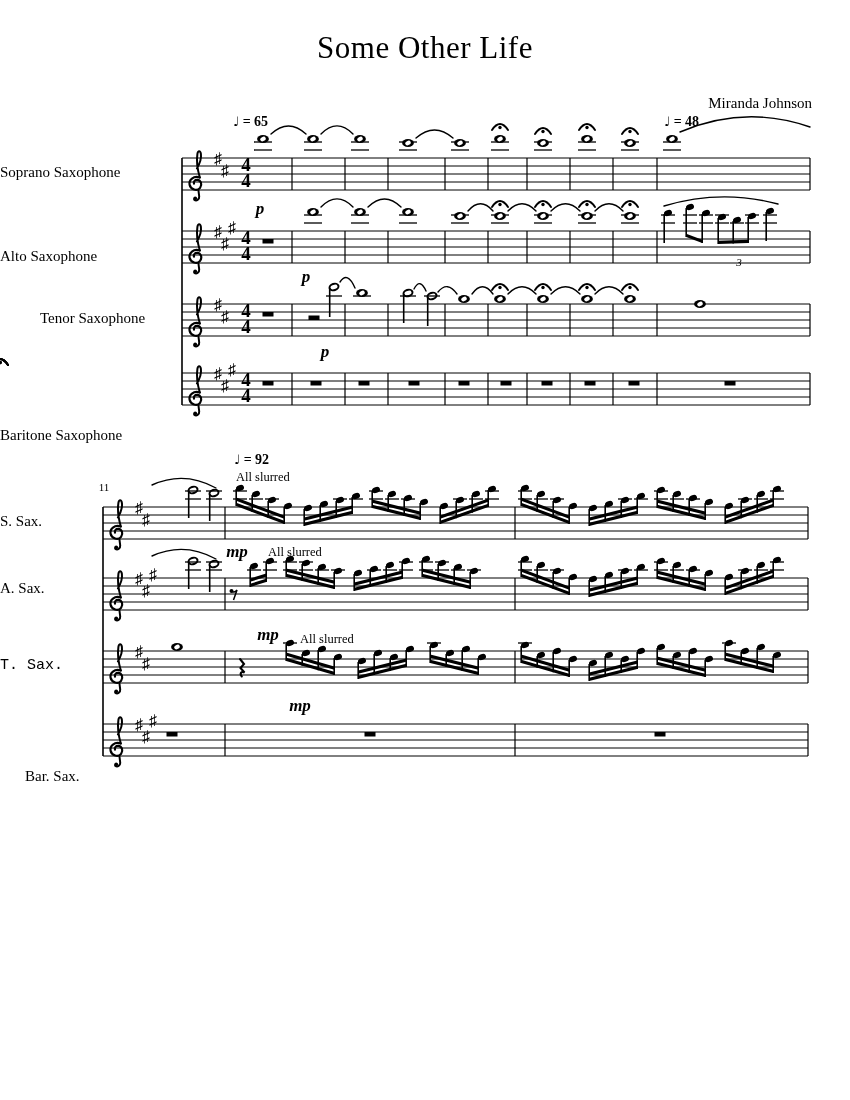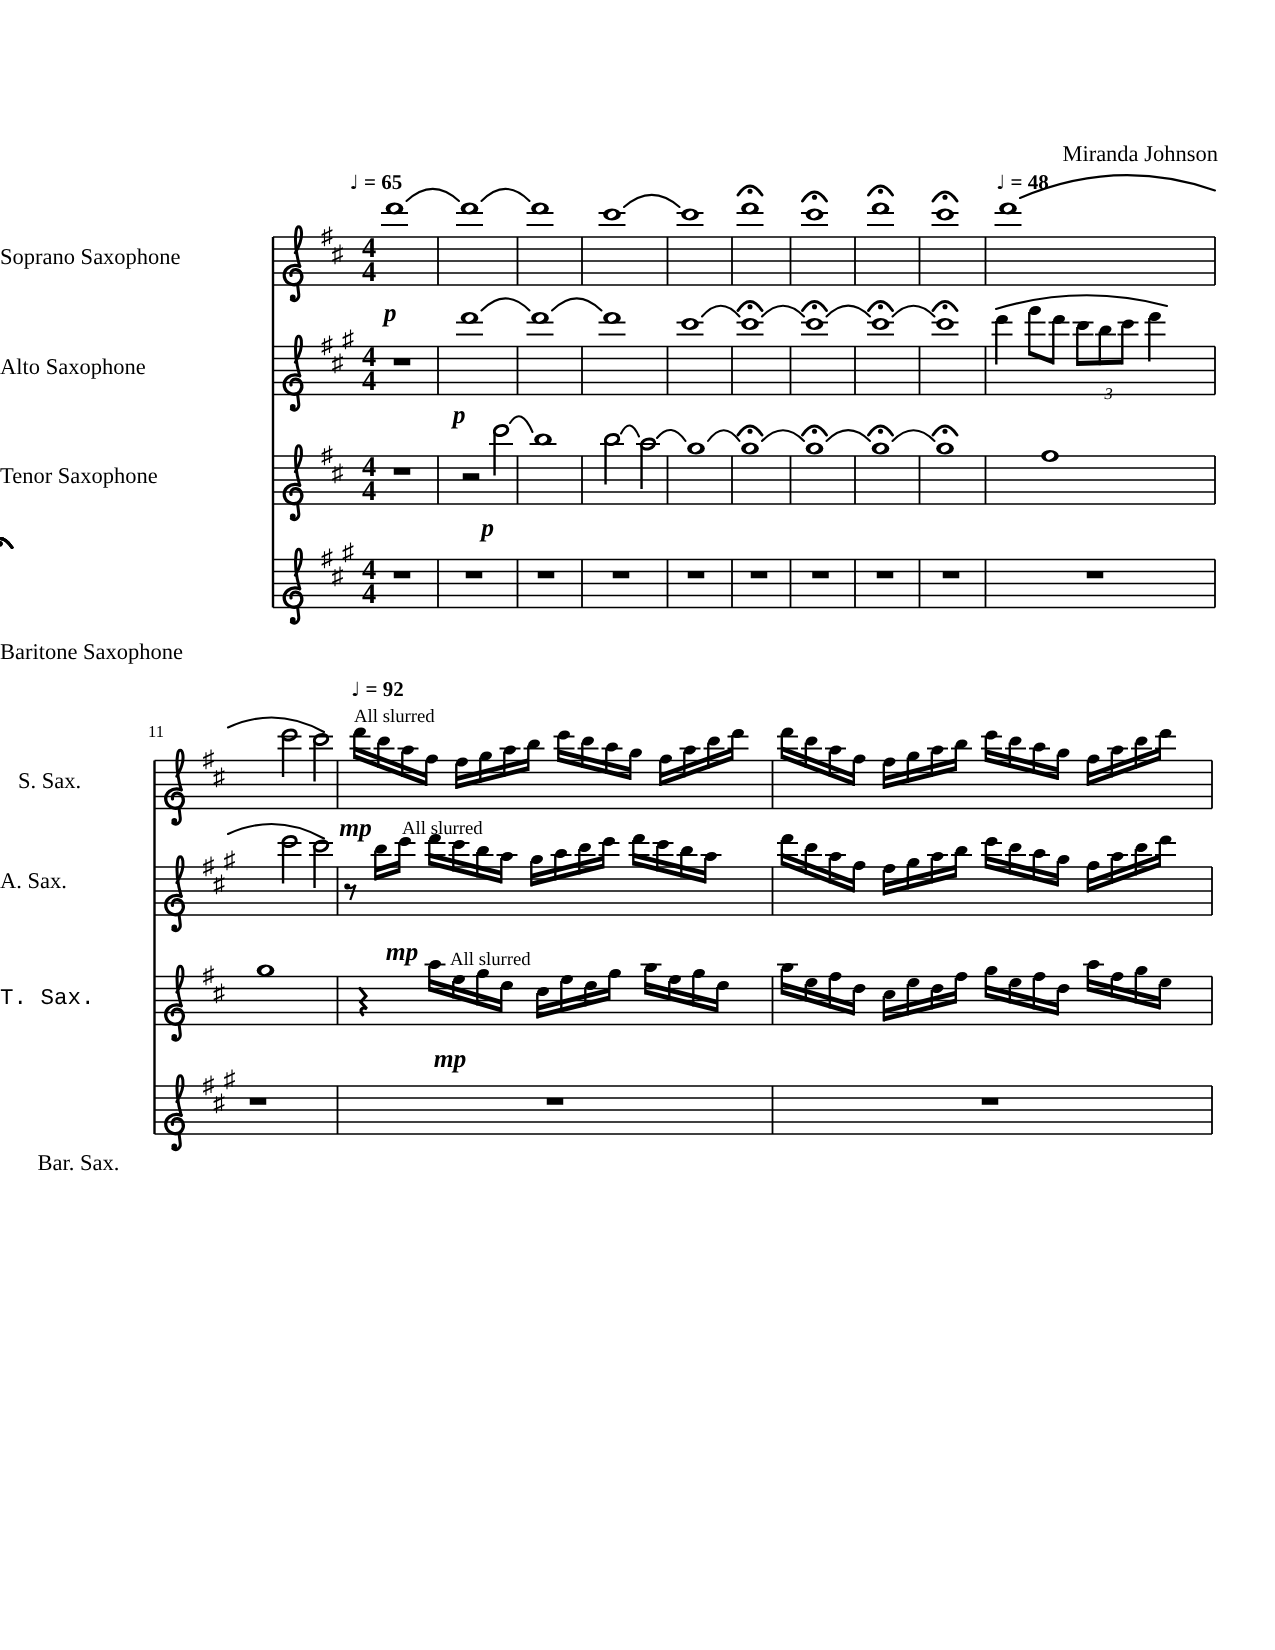--- a/index.html
+++ b/index.html
@@ -9,28 +9,29 @@
          font-size:31px;letter-spacing:.5px;}
   .composer{position:absolute;right:38px;top:95px;font-size:15px;text-align:left;}
   .inst-label{position:absolute;left:0;font-size:15px;text-align:left;white-space:nowrap;}
   svg.score{position:absolute;left:0;top:0;}
   text{font-family:"Liberation Serif", serif;}
 </style>
 </head>
 <body>
 
 <div class="page">
+  <div class="title">Some Other Life</div>
   <div class="composer">Miranda Johnson</div>
 
   <div class="inst-label" style="top:164px;width:176px;">Soprano Saxophone</div>
-  <div class="inst-label" style="top:237px;width:176px;">Alto Saxophone</div>
-  <div class="inst-label" style="top:310px;width:176px;">Tenor Saxophone</div>
+  <div class="inst-label" style="top:248px;width:176px;">Alto Saxophone</div>
+  <div class="inst-label" style="top:310px;width:176px;margin-left:40px;">Tenor Saxophone</div>
   <div class="inst-label" style="top:379px;width:176px;margin-top:48px;">Baritone Saxophone</div>
 
-  <div class="inst-label" style="top:513px;width:97px;padding-left:12px;">S. Sax.</div>
+  <div class="inst-label" style="top:513px;width:97px;">S. Sax.</div>
   <div class="inst-label" style="top:580px;width:97px;">A. Sax.</div>
   <div class="inst-label" style="top:657px;width:97px;font-family:Liberation Mono, monospace;">T. Sax.</div>
   <div class="inst-label" style="top:768px;width:97px;margin-left:25px;">Bar. Sax.</div>
 
   <svg class="score" id="score-svg" width="850" height="1100" viewBox="0 0 850 1100">
       <g>
         <line x1="182" y1="158" x2="182" y2="405" stroke="#000" stroke-width="1.6"></line>
         <g>
           <line x1="182" y1="158" x2="810" y2="158" stroke="#000" stroke-width="1"></line>
           <line x1="182" y1="166" x2="810" y2="166" stroke="#000" stroke-width="1"></line>

